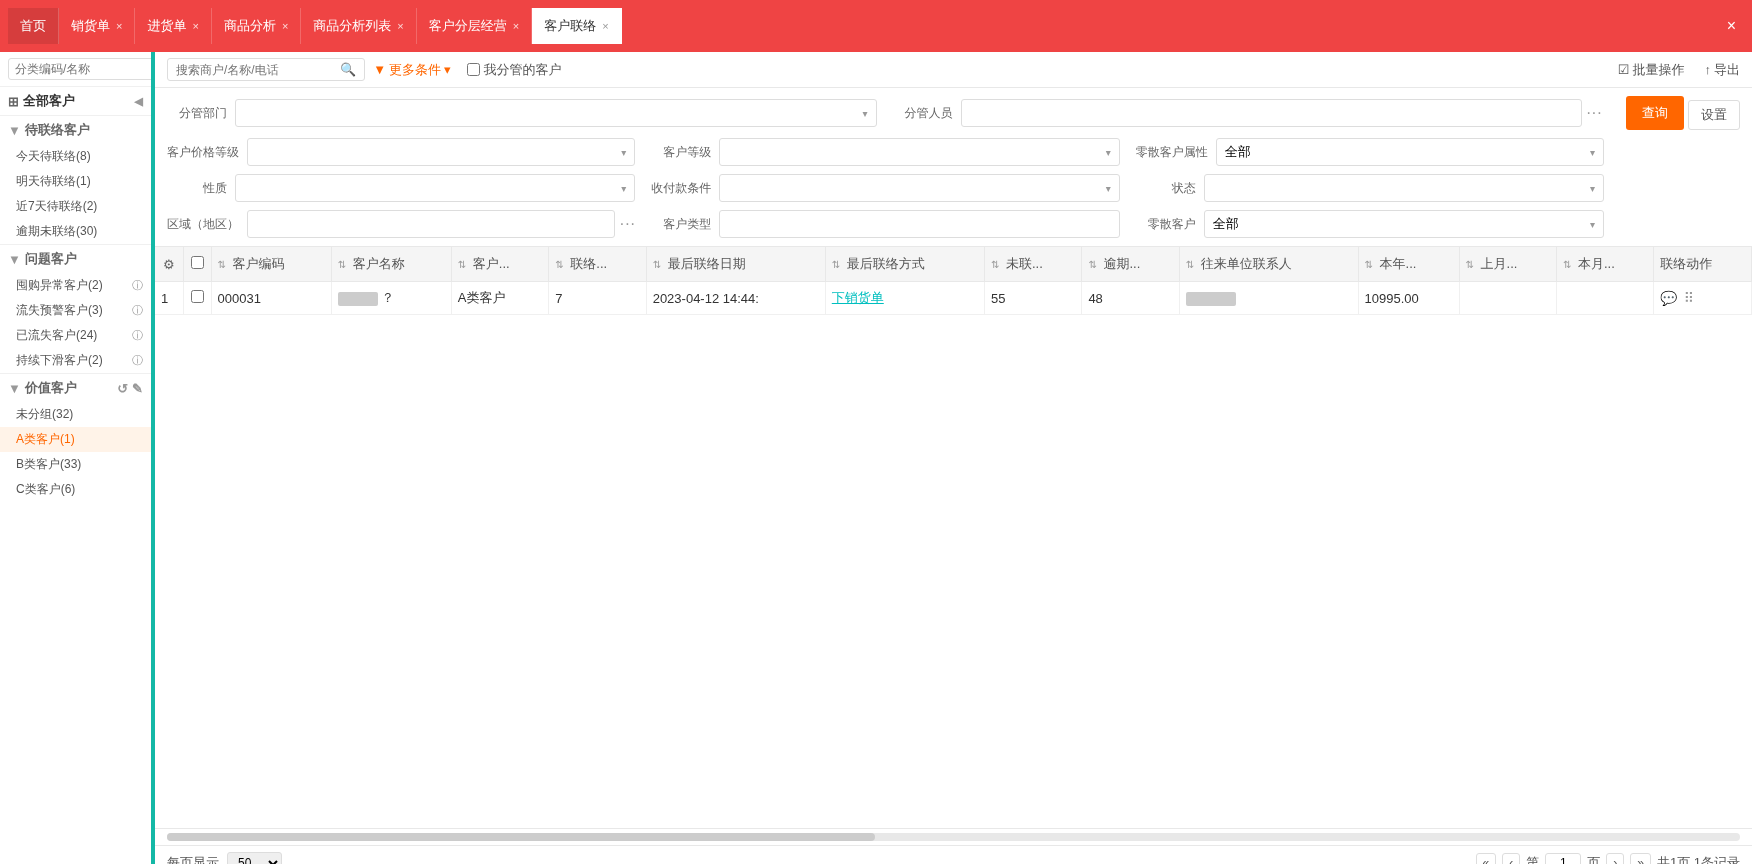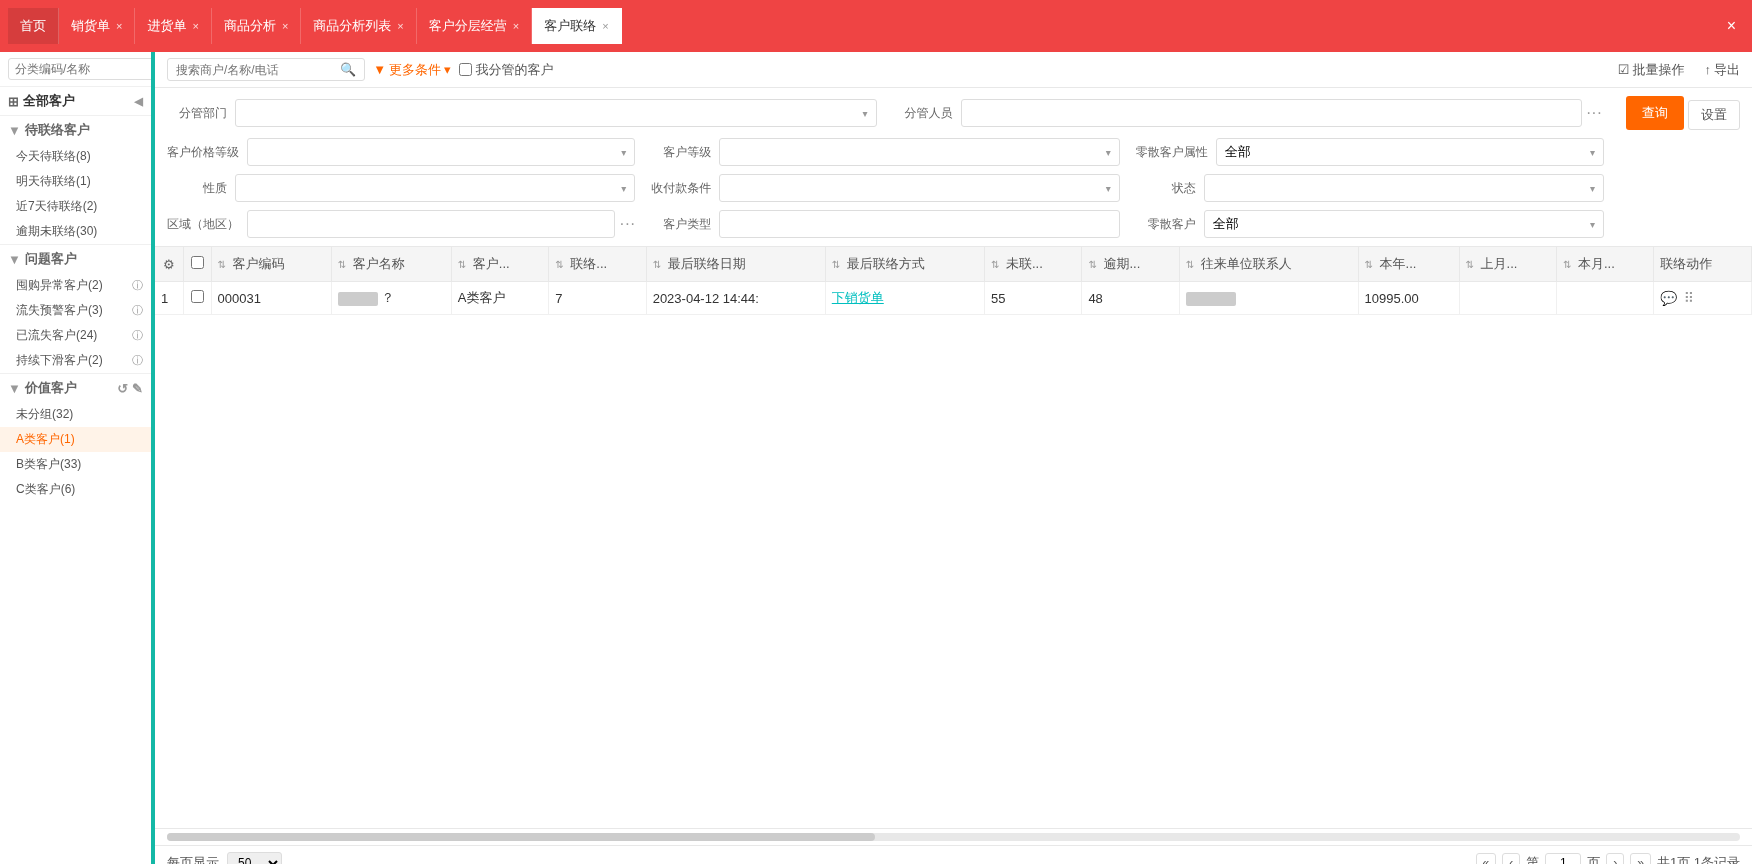--- a/index.html
+++ b/index.html
@@ -37,21 +37,21 @@
 
     
     .content { flex: 1; display: flex; flex-direction: column; background: #f5f5f5; overflow: hidden; }
 
     
     .filter-bar { background: #fff; padding: 6px 12px; display: flex; align-items: center; gap: 8px; border-bottom: 1px solid #e8e8e8; flex-shrink: 0; }
     .filter-search { display: flex; align-items: flex-end; border: 1px solid #ddd; border-radius: 3px; padding: 3px 8px; background: #fff; }
     .filter-search input { border: none; outline: none; font-size: 12px; width: 160px; }
     .filter-search .s-icon { color: #00bfbf; margin-left: 4px; cursor: pointer; }
     .filter-more { display: flex; align-items: center; gap: 3px; color: #f60; cursor: pointer; font-size: 12px; }
-    .filter-checkbox { display: flex; align-items: center; gap: 4px; font-size: 12px; color: #555; margin-left: 0; }
+    .filter-checkbox { display: flex; align-items: center; gap: 4px; font-size: 12px; color: #555; margin-left: 8px; }
     .filter-bar-spacer { flex: 1; }
     .batch-op { color: #555; font-size: 12px; cursor: pointer; display: flex; align-items: center; gap: 3px; }
     .export-btn { color: #555; font-size: 12px; cursor: pointer; display: flex; align-items: center; gap: 3px; margin-left: 12px; }
 
     
     .advanced-filter { background: #fff; padding: 8px 12px; border-bottom: 1px solid #e8e8e8; flex-shrink: 0; }
     .filter-row { display: flex; align-items: center; margin-bottom: 8px; gap: 16px; }
     .filter-row:last-child { margin-bottom: 0; }
     .filter-field { display: flex; align-items: center; flex: 1; min-width: 0; }
     .filter-label { color: #666; font-size: 12px; white-space: nowrap; margin-right: 8px; min-width: 60px; text-align: right; }

